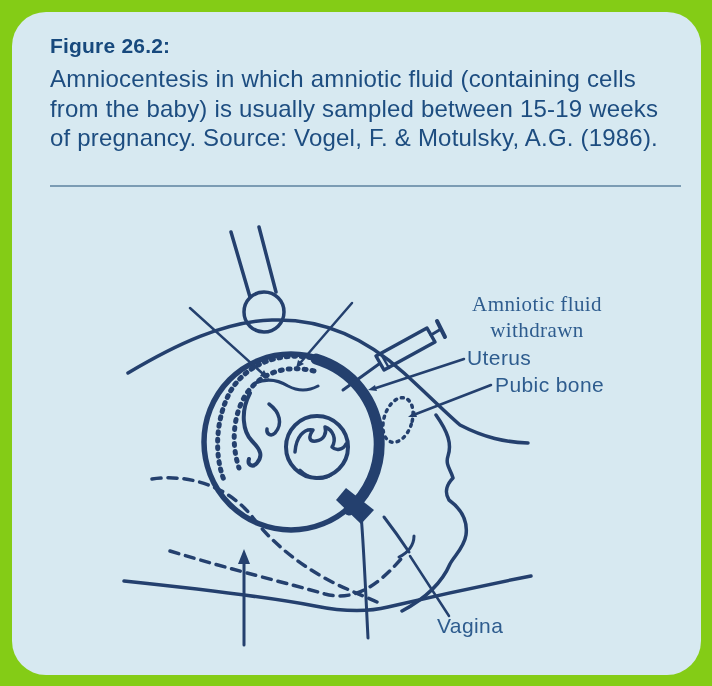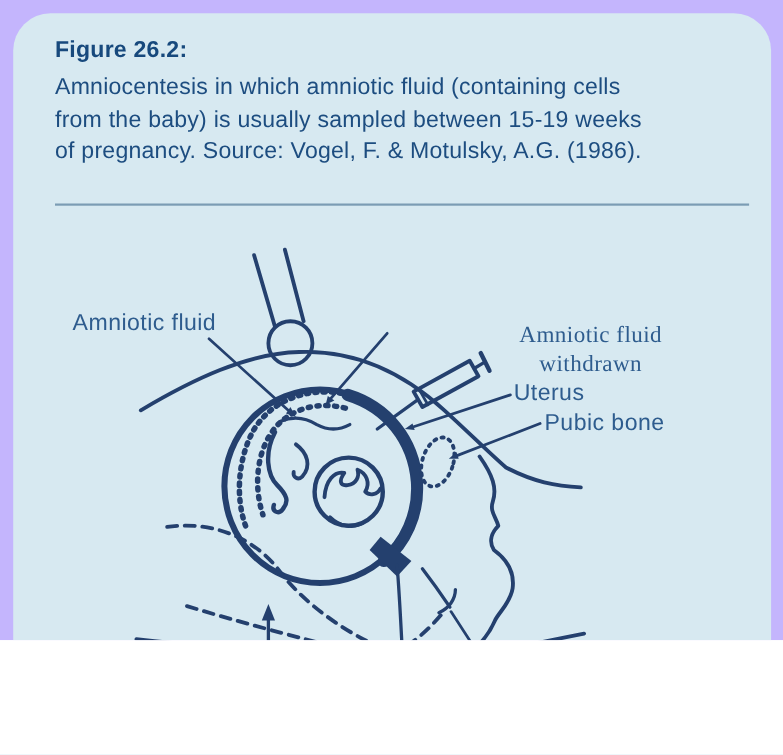--- a/index.html
+++ b/index.html
@@ -1,23 +1,23 @@
 <!DOCTYPE html>
 <html><head>
 <meta charset="utf-8">
 <style>
   html,body{margin:0;padding:0;background:#ffffff;}
-  .stage{position:relative;width:712px;height:582px;background:#c4b5fd;overflow:hidden;
+  .stage{position:relative;width:712px;height:686px;background:#84cc16;overflow:hidden;
          font-family:"Liberation Sans", sans-serif;}
   .card{position:absolute;left:12px;top:12px;width:689px;height:663px;
         background:#d7e9f1;border-radius:34px;}
   .fig-title{position:absolute;left:50px;top:34px;font-size:21px;font-weight:700;
              color:#17497d;letter-spacing:.2px;}
   .caption{position:absolute;left:50px;top:64px;width:640px;color:#1d4d80;
-           font-size:21px;line-height:29.5px;letter-spacing:.2px;}
+           font-size:24px;line-height:29.5px;letter-spacing:.2px;}
   .divider{position:absolute;left:50px;top:185px;width:631px;height:2px;background:#7b9cb4;}
   .dlabel{position:absolute;font-size:21px;color:#2e5c8e;letter-spacing:.4px;white-space:nowrap;}
   .dlabel.wrap{white-space:normal;text-align:center;}
   .lbl-ultrasound{left:287px;top:215px;}
   .lbl-amniotic-left{left:66px;top:282px;}
   .lbl-placenta{left:336px;top:270px;}
   .lbl-withdrawn{left:458px;top:291px;width:158px;line-height:26px;font-family:Liberation Serif, serif;}
   .lbl-uterus{left:467px;top:346px;}
   .lbl-pubic{left:495px;top:373px;}
   .lbl-vagina{left:437px;top:614px;}
@@ -105,18 +105,17 @@
       <path d="M 352,303 L 301,362"></path>
       <polygon points="296,368 298,360 304,364" fill="#24406e" stroke="none"></polygon>
       <path d="M 464,359 L 376,388"></path>
       <polygon points="368,390 375,385 377,391" fill="#24406e" stroke="none"></polygon>
       <path d="M 491,385 L 416,414"></path>
       <polygon points="408,417 415,411 417,417" fill="#24406e" stroke="none"></polygon>
       <path d="M 449,616 L 410,556"></path>
     </g>
   </svg>
 
-  <div class="dlabel lbl-amniotic-left">Amniotic fluid</div>
   <div class="dlabel wrap lbl-withdrawn">Amniotic fluid withdrawn</div>
   <div class="dlabel lbl-uterus">Uterus</div>
   <div class="dlabel lbl-pubic">Pubic bone</div>
   <div class="dlabel lbl-vagina">Vagina</div>
 </div>
 
 </body></html>

